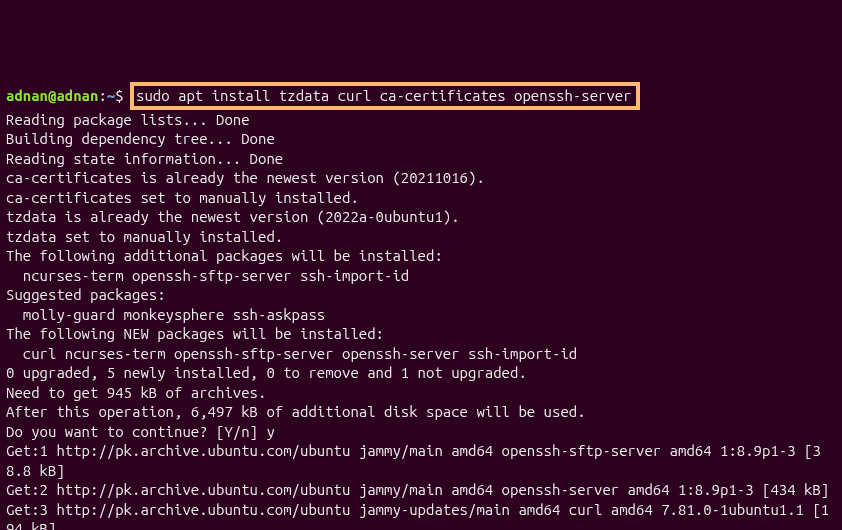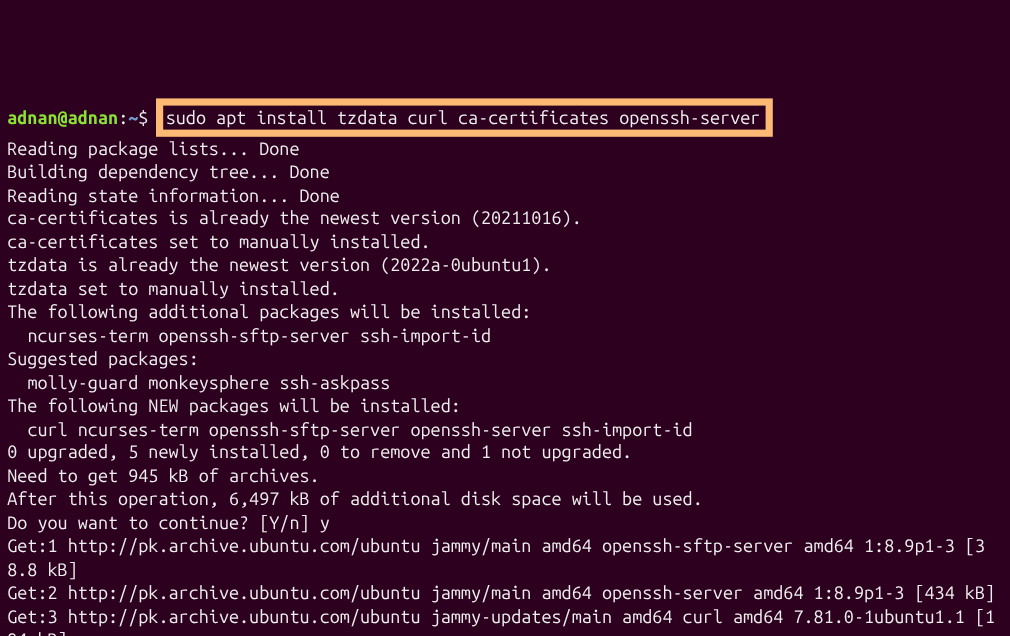--- a/index.html
+++ b/index.html
@@ -14,21 +14,21 @@
     overflow: hidden;
     padding: 4px 6px;
     white-space: pre-wrap;
     word-break: break-all;
   }
   .prompt-user { color: #8ae234; font-weight: bold; }
   .prompt-host { color: #8ae234; font-weight: bold; }
   .prompt-path { color: #729fcf; font-weight: bold; }
   .prompt-sep { color: #eeeeee; }
   .command-box {
-    border: 6px solid #fdba74;
+    border: 4px solid #fdba74;
     display: inline-block;
     padding: 0 4px 0 2px;
     margin-left: -2px;
   }
   .line { display: block; }
 </style>
 </head>
 <body>
 
 

